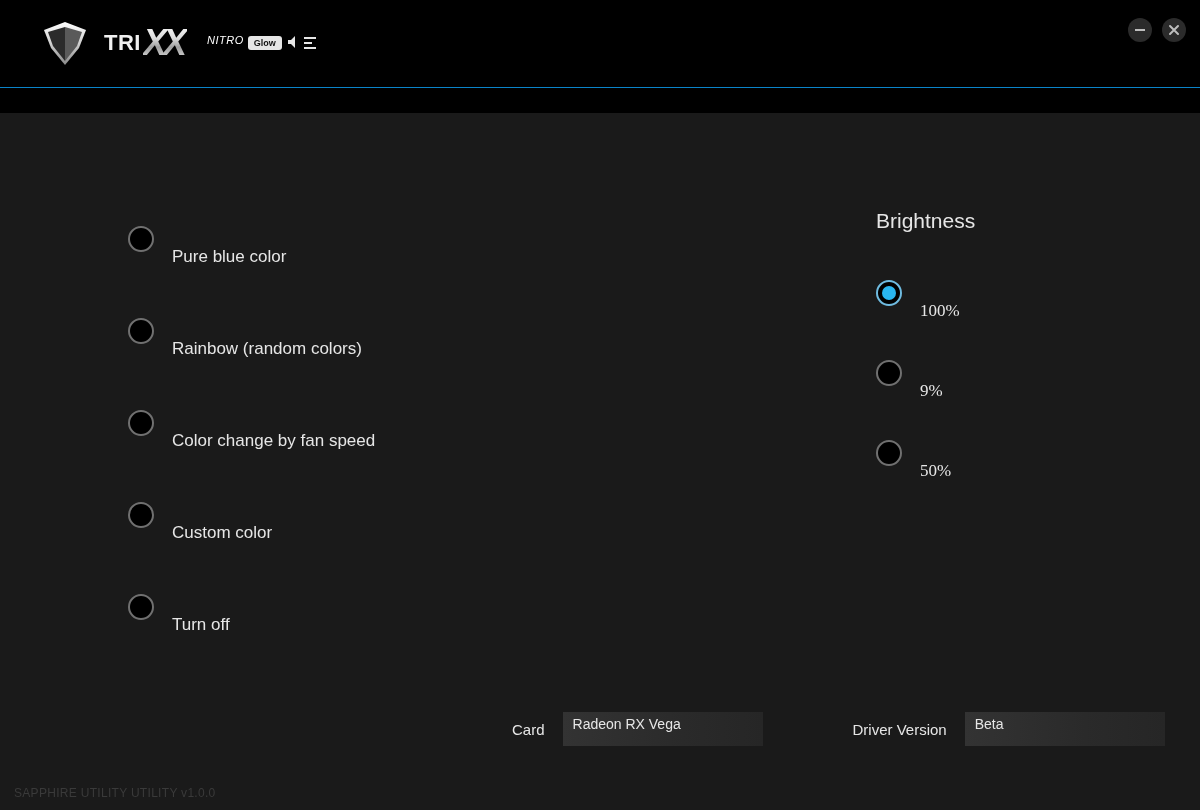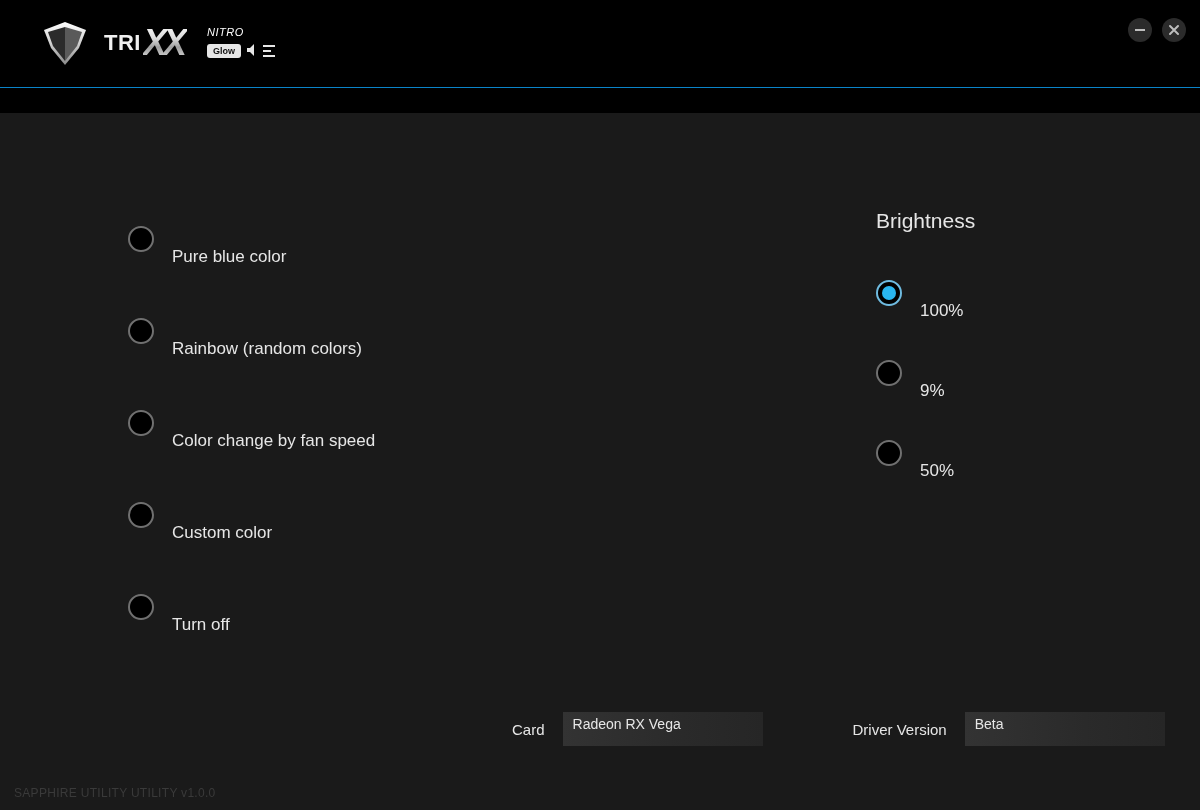--- a/index.html
+++ b/index.html
@@ -22,21 +22,21 @@
   }
   .logo-text { font-weight: 700; font-size: 32px; letter-spacing: 0.5px; color:#fff; display:flex; align-items:center; gap:2px;}
   .trixx-tri { font-family: "Arial Black", Arial, sans-serif; font-size:22px; color:#f0f0f0; }
   .trixx-xx {
     font-family: "Arial Black", Arial, sans-serif;
     font-size: 36px;
     background: linear-gradient(180deg,#ffffff 0%,#d9d9d9 40%,#9f9f9f 60%,#efefef 100%);
     -webkit-background-clip: text; background-clip: text; color: transparent;
     font-style: italic; letter-spacing:-4px; padding-right:4px;
   }
-  .nitro-block { display:flex; flex-direction:column; align-items:flex-start; gap:4px; margin-left:6px;}
+  .nitro-block { display:flex; flex-direction:row; align-items:flex-start; gap:4px; margin-left:6px;}
   .nitro-top { font-family:"Arial Black",Arial,sans-serif; font-size:11px; color:#fff; font-style:italic; letter-spacing:0.5px;}
   .nitro-glow-row{display:flex; align-items:center; gap:6px;}
   .glow-badge { background:#e6e6e6; color:#111; font-size:9px; font-weight:700; padding:1px 6px; border-radius:3px; line-height:12px;}
   .speaker-lines { display:flex; flex-direction:column; gap:3px;}
   .speaker-lines span { display:block; height:2px; background:#e6e6e6;}
   .speaker-lines span:nth-child(1){ width:12px;}
   .speaker-lines span:nth-child(2){ width:8px;}
   .speaker-lines span:nth-child(3){ width:12px;}
 
   .window-controls { position:absolute; right:14px; top:18px; display:flex; gap:10px;}
@@ -52,21 +52,21 @@
   .mode-col { position:absolute; left:128px; top:98px; }
   .bright-col { position:absolute; left:876px; top:96px; }
   .bright-title { color:#e6e6e6; font-size:21px; margin-bottom:32px; }
 
   .radio-row { display:flex; align-items:center; gap:18px; margin-bottom:36px; cursor:pointer;}
   .radio { width:26px; height:26px; border-radius:50%; border:2px solid #707070; background:#000; display:flex; align-items:center; justify-content:center;}
   .radio.selected { border-color:#6fbbe0;}
   .radio.selected::after { content:""; width:14px; height:14px; border-radius:50%; background:#29b6f0;}
   .radio-label { font-size:17px; color:#e6e6e6;margin-top:36px;}
 
-  .bright-col .radio-row { margin-bottom:24px; }
+  .bright-col .radio-row { margin-bottom:24px;font-family:Liberation Serif, serif; }
 
   
   .footer {
     position:absolute; left:0; right:0; bottom:0; height:130px;
     background:#1a1a1a;
   }
   .footer-fields { position:absolute; top:32px; left:0; right:12px; display:flex; align-items:center; justify-content:flex-start;}
   .field-group { display:flex; align-items:center; gap:18px; }
   .field-label { font-size:15px; color:#e6e6e6;}
   .field-box { height:34px; min-width:200px; background:linear-gradient(90deg,#333 0%,#2a2a2a 60%,#262626 100%); padding:4px 10px; font-size:14px; color:#e6e6e6;}

